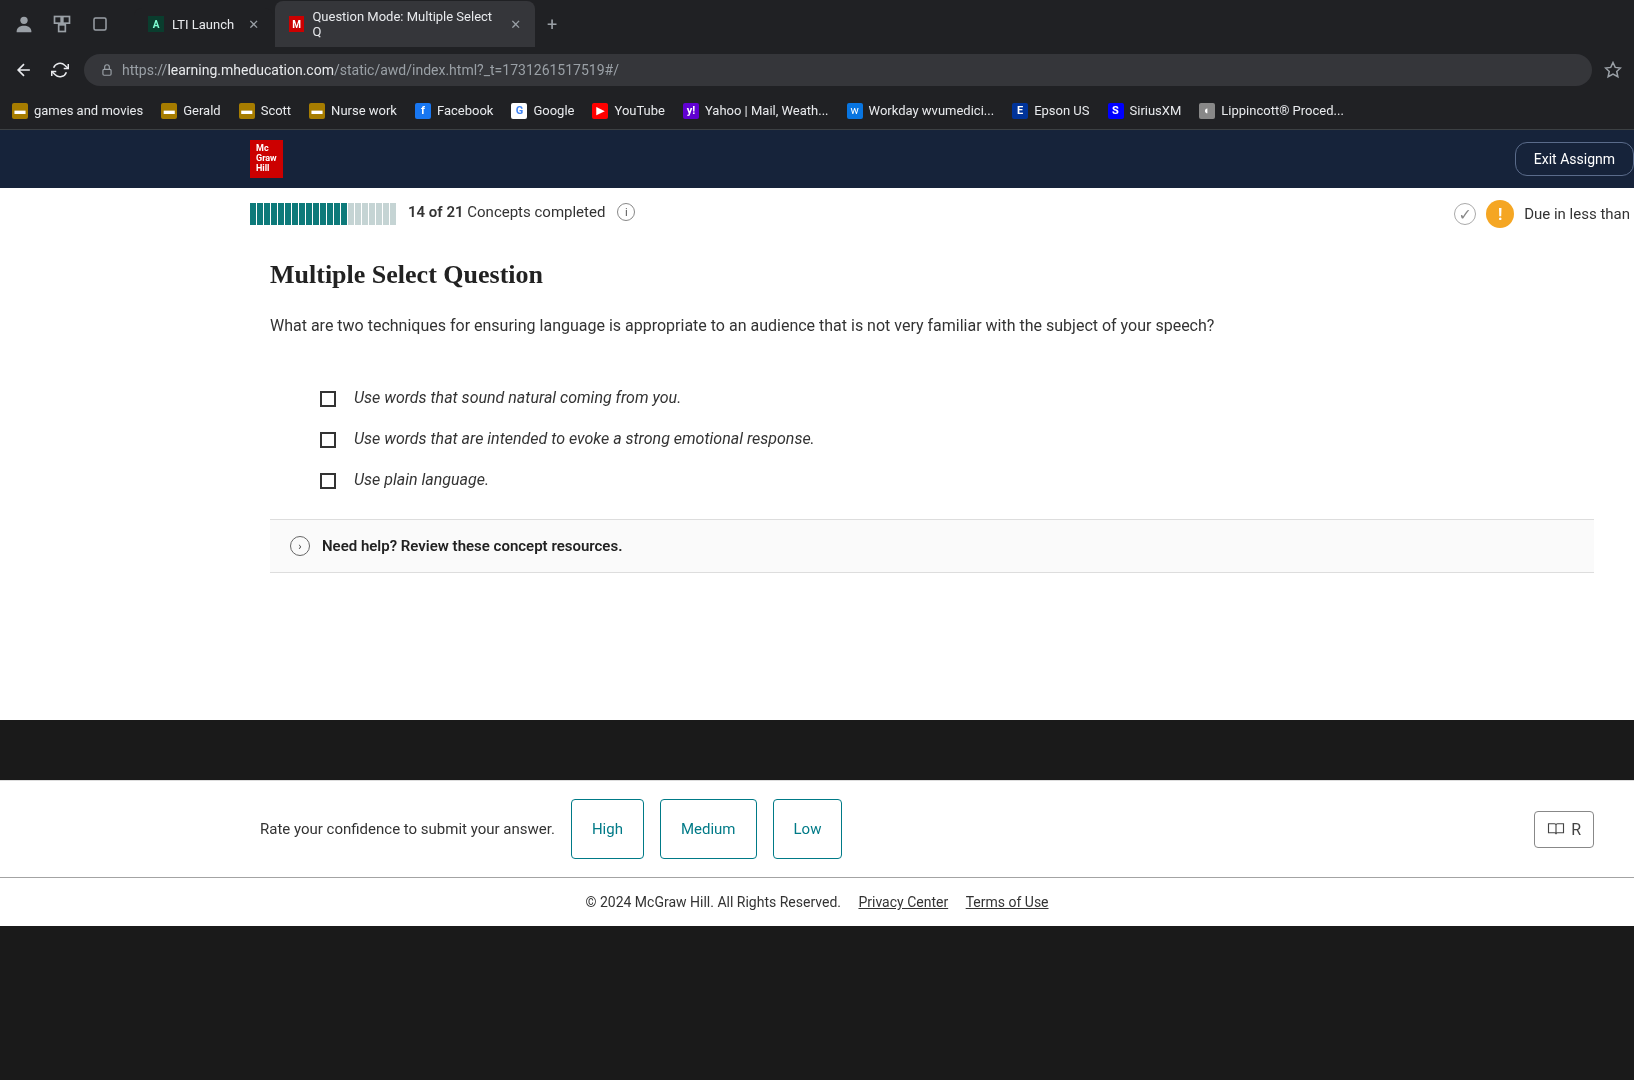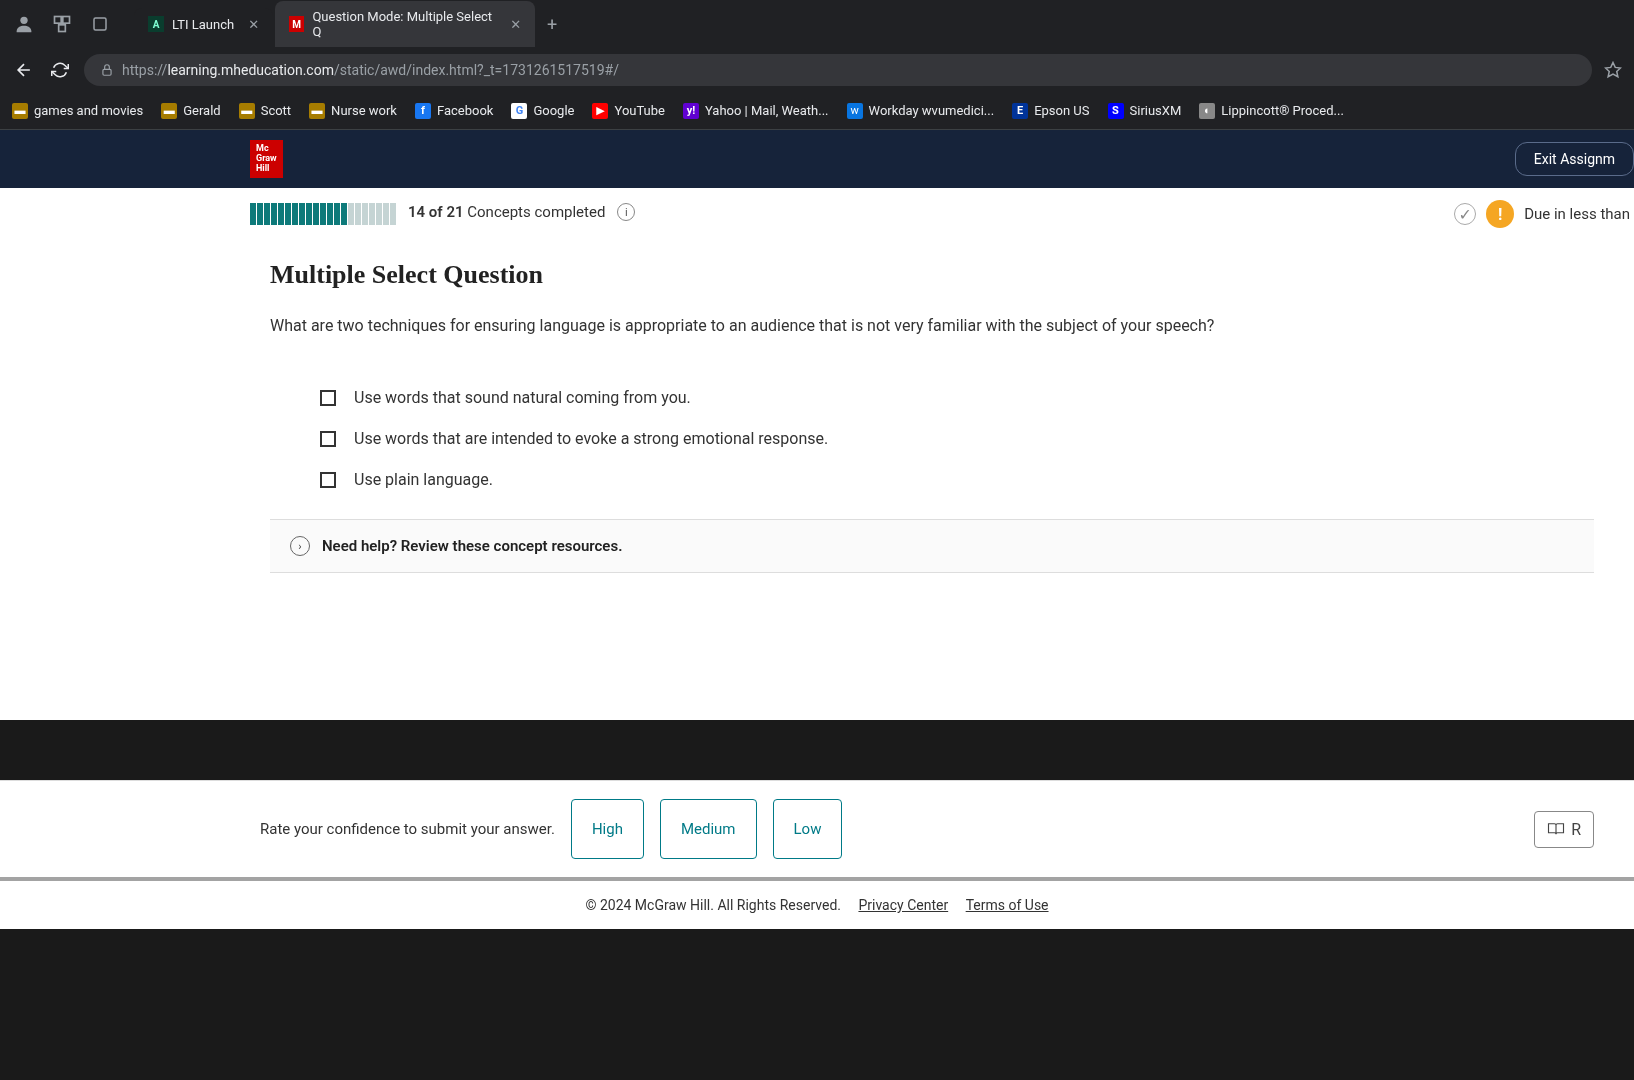--- a/index.html
+++ b/index.html
@@ -52,28 +52,28 @@
 .progress-right { display: flex; align-items: center; gap: 10px; }
 .check-icon { width: 22px; height: 22px; border: 1px solid #aaa; border-radius: 50%; display: inline-flex; align-items: center; justify-content: center; color: #888; }
 .warn-icon { width: 28px; height: 28px; background: #f5a623; color: #fff; border-radius: 50%; display: inline-flex; align-items: center; justify-content: center; font-weight: bold; }
 .due-text { font-size: 15px; color: #333; padding-right: 4px; }
 
 .content { background: #fff; padding: 20px 40px 20px 270px; min-height: 480px; }
 .q-title { font-family: Georgia, serif; font-size: 26px; color: #222; margin-bottom: 24px; }
 .q-instruction { font-weight: 600; font-size: 16px; color: #222; margin-bottom: 18px; }
 .q-text { font-size: 16px; color: #333; margin-bottom: 50px; line-height: 1.5; }
 .options { padding-left: 50px; }
-.option { display: flex; align-items: center; gap: 18px; margin-bottom: 22px; font-size: 16px; color: #333; cursor: pointer; }
+.option { display: flex; align-items: flex-end; gap: 18px; margin-bottom: 22px; font-size: 16px; color: #333; cursor: pointer; font-style: italic; }
 .checkbox { width: 16px; height: 16px; border: 2px solid #333; flex-shrink: 0; }
 
 .help-bar { border-top: 1px solid #ddd; border-bottom: 1px solid #ddd; padding: 16px 20px; display: flex; align-items: center; gap: 12px; margin-top: 30px; background: #fafafa; }
 .help-chevron { width: 20px; height: 20px; border: 1px solid #666; border-radius: 50%; display: inline-flex; align-items: center; justify-content: center; font-size: 11px; color: #444; }
 .help-text { font-weight: 600; font-size: 15px; color: #222; }
 
-.confidence-row { background: #fff; border-top: 1px solid #ddd; border-bottom: 4px solid #a3a3a3; padding: 18px 40px 18px 260px; display: flex; align-items: center; gap: 16px; margin-top: 60px; }
+.confidence-row { background: #fff; border-top: 1px solid #ddd; border-bottom: 1px solid #a3a3a3; padding: 18px 40px 18px 260px; display: flex; align-items: center; gap: 16px; margin-top: 60px; }
 .conf-label { font-size: 15px; color: #333; }
 .conf-btn { border: 1px solid #007a87; color: #007a87; background: #fff; padding: 20px 20px; border-radius: 4px; font-size: 15px; cursor: pointer; }
 .conf-spacer { flex: 1; }
 .reading-btn { border: 1px solid #888; padding: 8px 12px; border-radius: 4px; display: flex; align-items: center; gap: 6px; color: #444; cursor: pointer; }
 
 .footer { background: #fff; text-align: center; padding: 16px; font-size: 14px; color: #333; }
 .footer a { color: #333; text-decoration: underline; margin-left: 14px; cursor: pointer; }
 
 svg { display: block; }
 </style>

